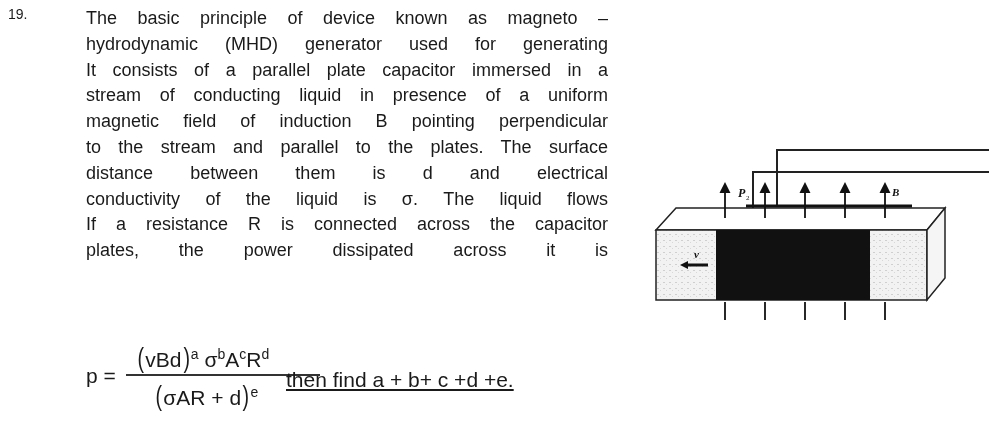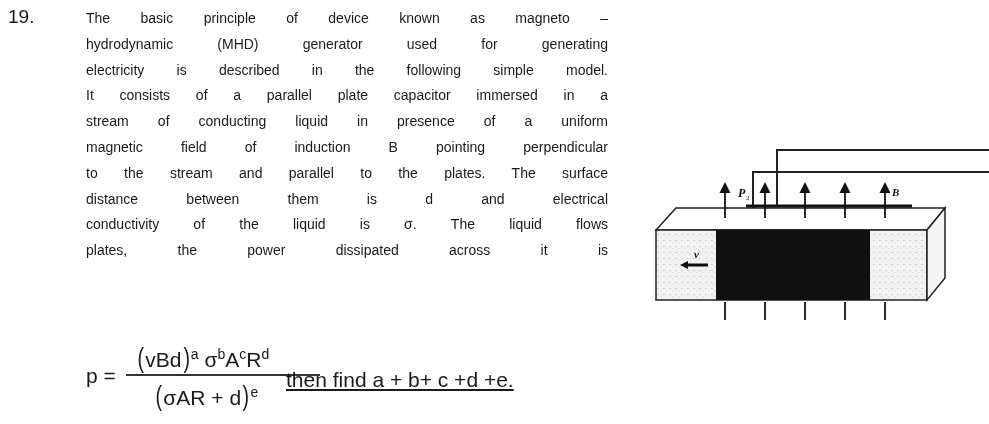--- a/index.html
+++ b/index.html
@@ -1,19 +1,19 @@
 <!DOCTYPE html>
 <html><head>
 <meta charset="utf-8">
 <style>
   html, body { margin: 0; padding: 0; background: #ffffff; }
   body { width: 989px; height: 424px; position: relative; overflow: hidden;
          font-family: "Liberation Sans", sans-serif; color: #1a1a1a; }
-  .qnum { position: absolute; left: 8px; top: 6px; font-size: 19px; }
-  .qtext { position: absolute; left: 86px; top: 6px; width: 522px; font-size: 14px; line-height: 25.8px; }
+  .qnum { position: absolute; left: 8px; top: 6px; font-size: 14px; }
+  .qtext { position: absolute; left: 86px; top: 6px; width: 522px; font-size: 18px; line-height: 25.8px; }
   .line { display: block; white-space: nowrap; text-align: justify; text-align-last: justify; }
   .line.last { text-align-last: left; }
   .formula { position: absolute; left: 86px; top: 342px; height: 80px; width: 520px; font-size: 21px; }
   .p-eq { position: absolute; left: 0; top: 22px; }
   .frac { position: absolute; left: 40px; top: 0; width: 194px; }
   .num { position: absolute; left: 10px; top: 0; white-space: nowrap; }
   .bar { position: absolute; left: 0; top: 32px; width: 194px; height: 1.5px; background: #333; }
   .den { position: absolute; left: 28px; top: 38px; white-space: nowrap; }
   .after { position: absolute; left: 200px; top: 26px; white-space: nowrap; text-decoration: underline; }
   sup { font-size: 14px; }
@@ -21,27 +21,27 @@
   .figure { position: absolute; left: 650px; top: 130px; width: 339px; height: 210px; }
 </style>
 </head>
 <body>
 
 <div class="qnum">19.</div>
 
 <div class="qtext">
   <span class="line">The basic principle of device known as magneto –</span>
   <span class="line">hydrodynamic (MHD) generator used for generating</span>
-  <span class="line">electricity is described in the following simple model.</span>
   <span class="line">It consists of a parallel plate capacitor immersed in a</span>
   <span class="line">stream of conducting liquid in presence of a uniform</span>
   <span class="line">magnetic field of induction B pointing perpendicular</span>
   <span class="line">to the stream and parallel to the plates. The surface</span>
   <span class="line">distance between them is d and electrical</span>
   <span class="line">conductivity of the liquid is σ. The liquid flows</span>
+  <span class="line">If a resistance R is connected across the capacitor</span>
   <span class="line">plates, the power dissipated across it is</span>
 </div>
 
 <div class="formula">
   <span class="p-eq">p =</span>
   <div class="frac">
     <div class="num">
       <span class="paren">(</span><span>vBd</span><span class="paren">)</span><sup>a</sup>
       <span>σ</span><sup>b</sup><span>A</span><sup>c</sup><span>R</span><sup>d</sup>
     </div>

